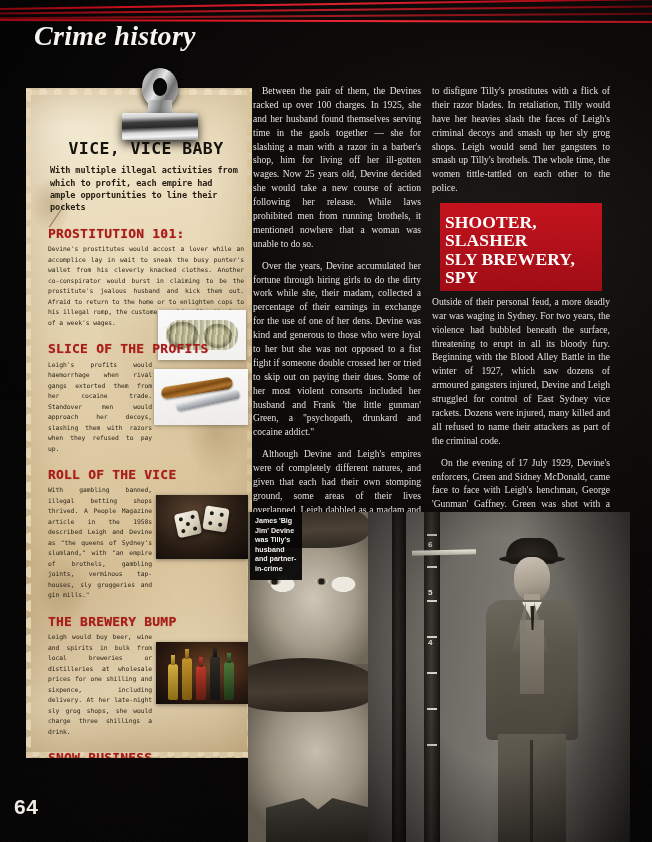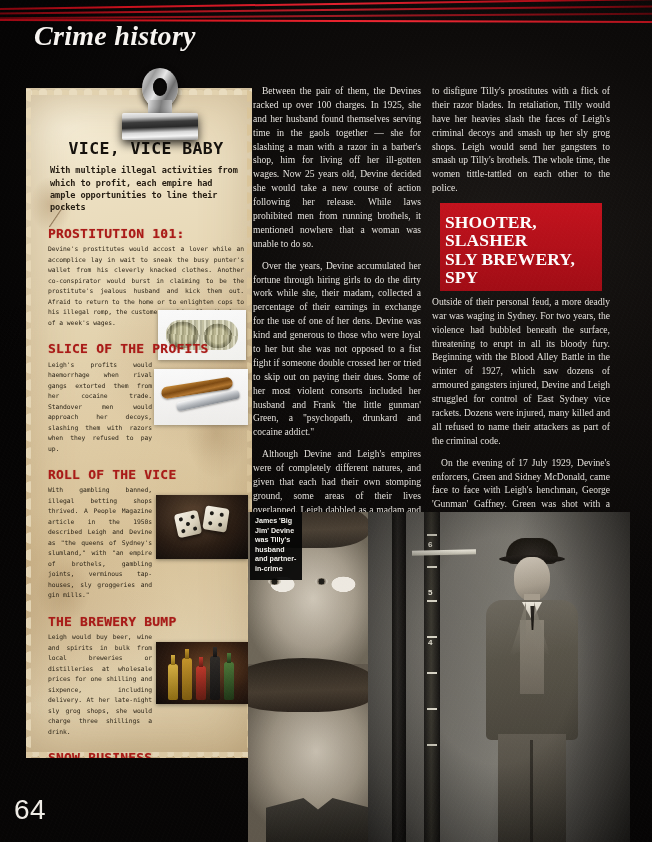--- a/index.html
+++ b/index.html
@@ -352,23 +352,23 @@
   .caption {
     position: absolute; left: 250px; top: 512px; width: 52px; padding: 5px 5px 6px;
     background: rgba(4,4,4,.93);
     font-family: "Liberation Sans", sans-serif;
     font-weight: 700; font-size: 7.1px; line-height: 1.34;
     color: #f3f1ec; z-index: 3;
   }
 
   
   .folio {
-    position: absolute; left: 14px; bottom: 16px;
+    position: absolute; left: 14px; bottom: 23px;
     font-family: "Liberation Sans", sans-serif;
-    font-weight: 400; font-size: 28px; color: #f2efe9; letter-spacing: .5px;
+    font-weight: 700; font-size: 21px; color: #f2efe9; letter-spacing: .5px;
   }
 </style>
 </head>
 <body>
 
 <div class="page">
 
   <div class="rules">
     <div class="rule r1"></div>
     <div class="rule r2"></div>

